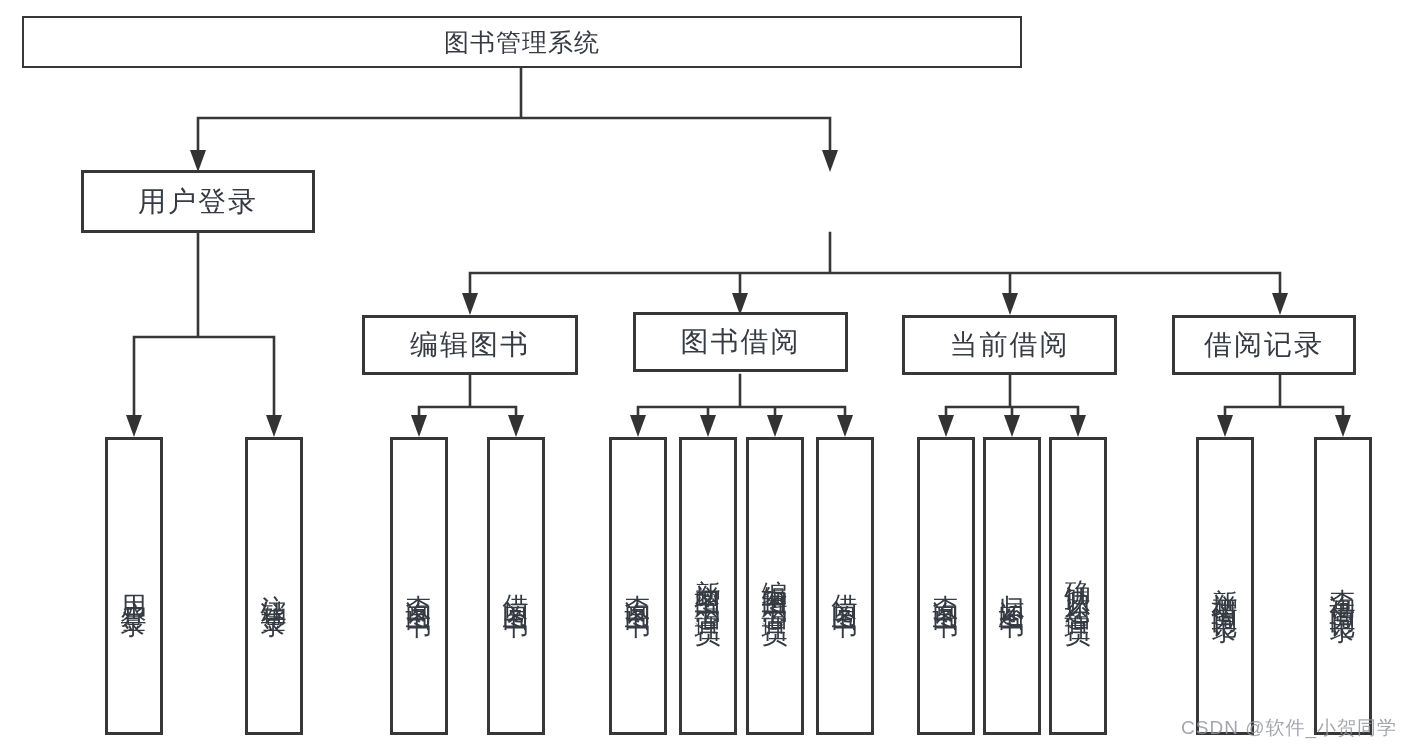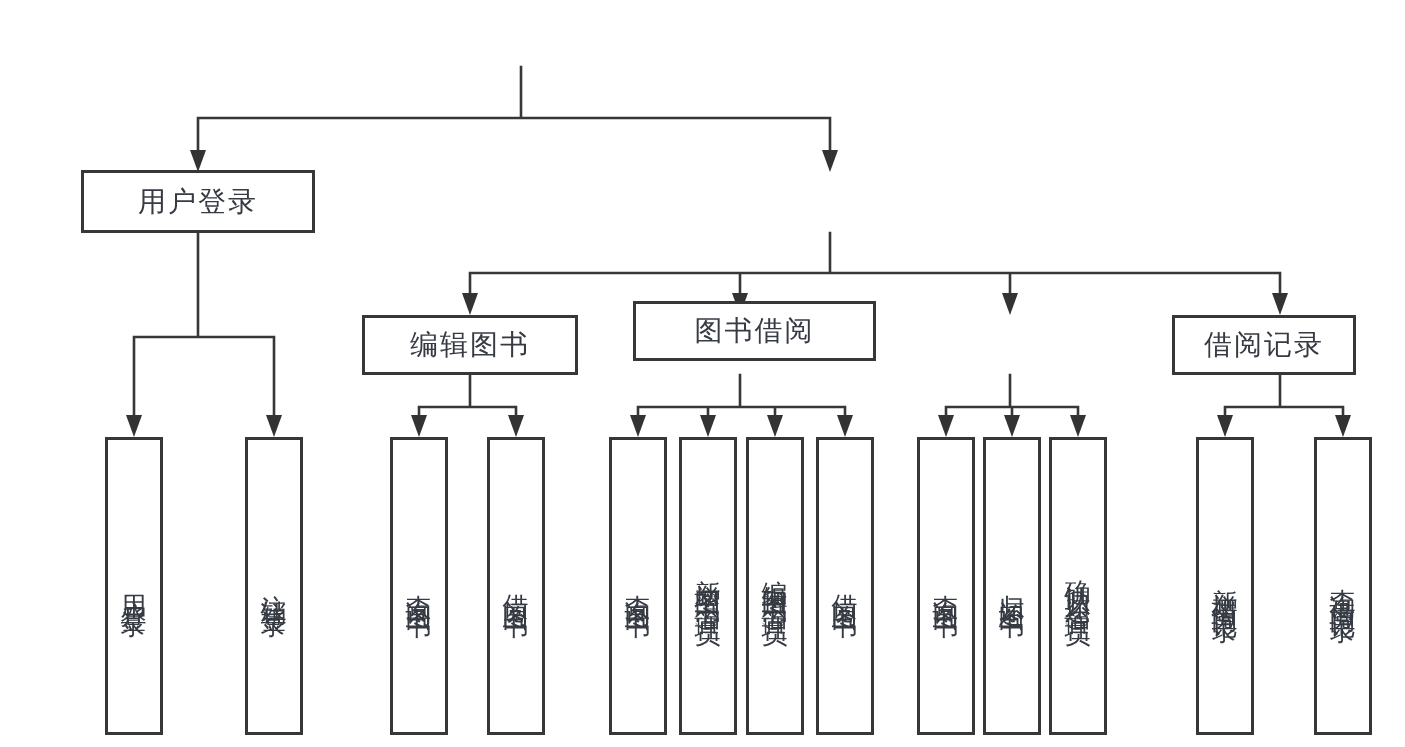--- a/index.html
+++ b/index.html
@@ -67,39 +67,42 @@
       <polygon points="1004,415 1020,415 1012,437"></polygon>
       <polygon points="1070,415 1086,415 1078,437"></polygon>
     </g>
     <g>
       <path d="M1280 375 V407 M1225 407 H1343 M1225 407 V416 M1343 407 V416"></path>
       <polygon points="1217,415 1233,415 1225,437"></polygon>
       <polygon points="1335,415 1351,415 1343,437"></polygon>
     </g>
   </svg>
 
+  <div class="box root" style="left:22px;top:16px;width:1000px;height:52px">图书管理系统</div>
 
   <div class="box lvl" style="left:81px;top:170px;width:234px;height:63px">用户登录</div>
 
   <div class="box lvl" style="left:362px;top:315px;width:216px;height:60px">编辑图书</div>
-  <div class="box lvl" style="left:633px;top:301px;width:243px;height:60px">图书借阅</div>
+  <div class="box lvl" style="left:633px;top:312px;width:215px;height:60px">图书借阅</div>
+  <div class="box lvl" style="left:902px;top:315px;width:215px;height:60px">当前借阅</div>
   <div class="box lvl" style="left:1172px;top:315px;width:184px;height:60px">借阅记录</div>
 
   <div class="box leaf" style="left:105px;top:437px">用户登录</div>
   <div class="box leaf" style="left:245px;top:437px">注销登录</div>
 
   <div class="box leaf" style="left:390px;top:437px">查询图书</div>
   <div class="box leaf" style="left:487px;top:437px">借阅图书</div>
 
   <div class="box leaf" style="left:609px;top:437px">查询图书</div>
   <div class="box leaf" style="left:679px;top:437px">新增图书（管理员）</div>
   <div class="box leaf" style="left:746px;top:437px">编辑图书（管理员）</div>
   <div class="box leaf" style="left:816px;top:437px">借阅图书</div>
 
   <div class="box leaf" style="left:917px;top:437px">查询图书</div>
   <div class="box leaf" style="left:983px;top:437px">归还图书</div>
   <div class="box leaf" style="left:1049px;top:437px">确认归还（管理员）</div>
 
   <div class="box leaf" style="left:1196px;top:437px">新增借阅记录</div>
   <div class="box leaf" style="left:1314px;top:437px">查询借阅记录</div>
 
+  <div class="watermark">CSDN @软件_小贺同学</div>
 
 </div>
 
 </body></html>

